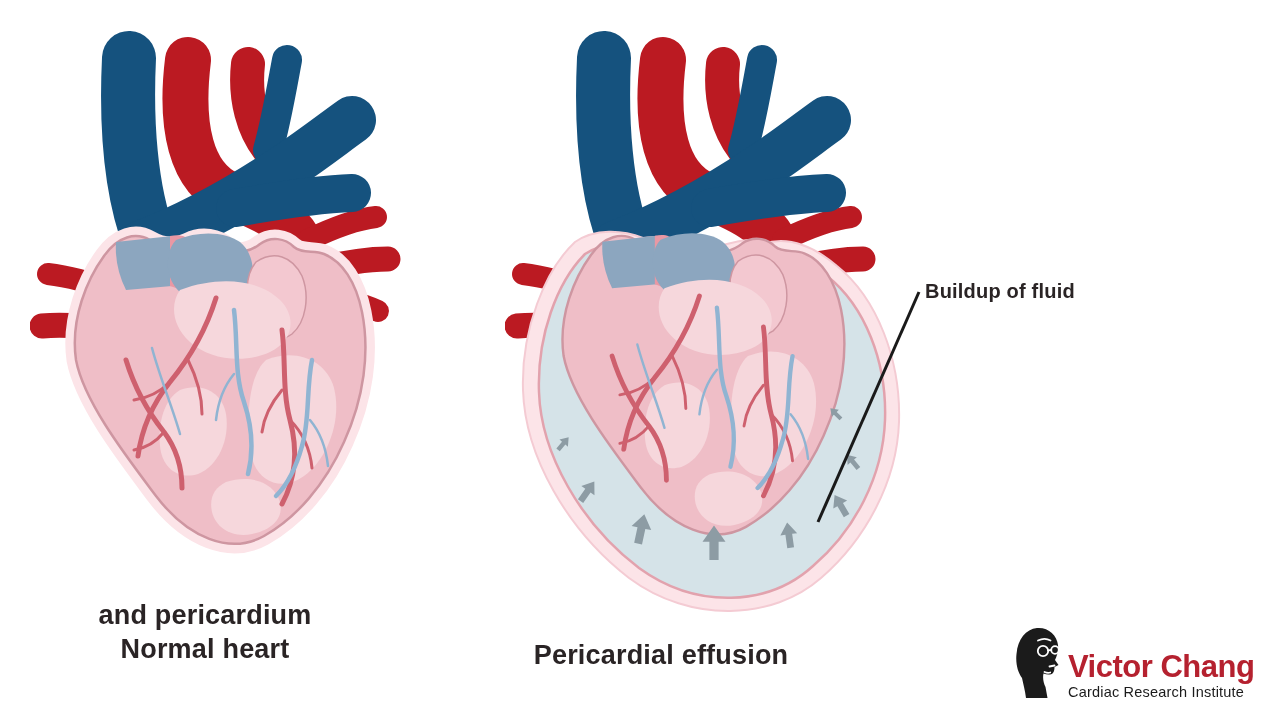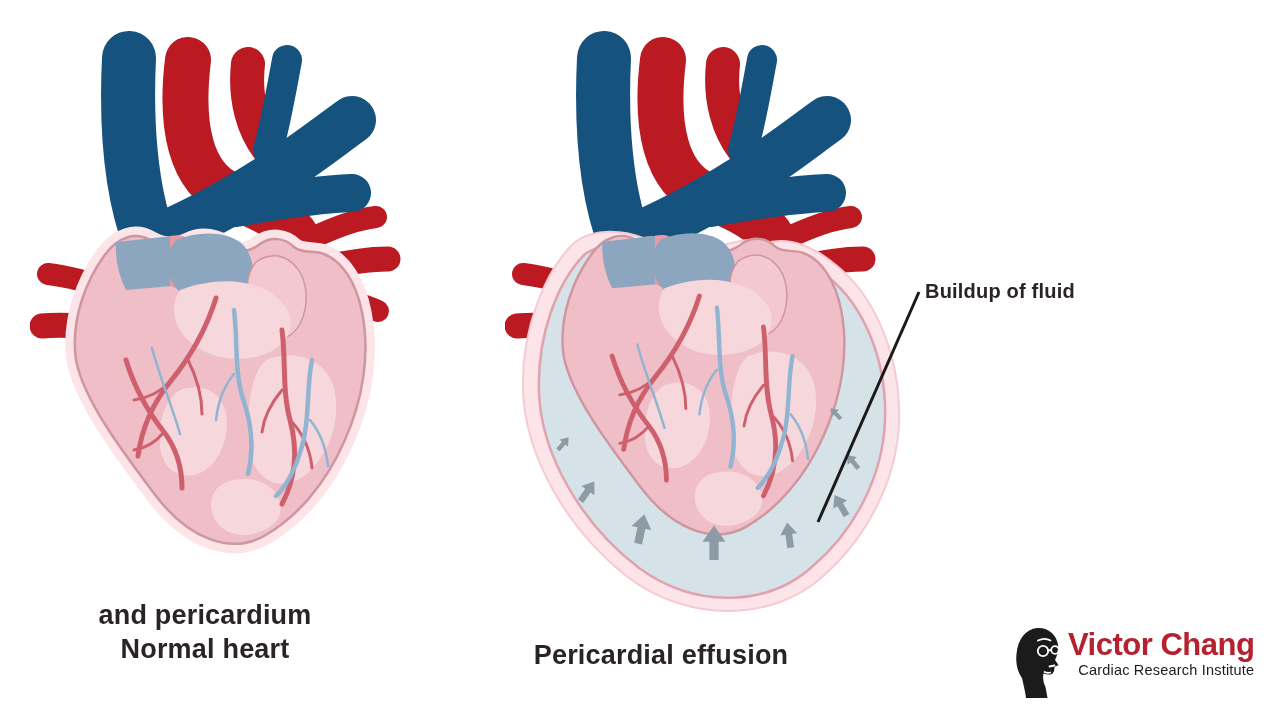--- a/index.html
+++ b/index.html
@@ -39,28 +39,28 @@
   .caption-normal   { left:40px;  top:598px; width:330px; }
   .caption-effusion { left:486px; top:638px; width:350px; }
   .fluid-label {
     position:absolute; left:925px; top:280px;
     font-weight:bold; font-size:20px; color:var(--text-dark); letter-spacing:0.2px;
   }
 
   
   .logo { position:absolute; left:1014px; top:626px; display:flex; align-items:flex-start; }
   .logo-head { width:50px; height:74px; position:relative; flex:0 0 auto; }
-  .logo-text { margin-left:4px; padding-top:4px; }
+  .logo-text { margin-left:4px; padding-top:4px;margin-top:22px; }
   .logo-title {
     color:var(--logo-red); font-weight:bold; font-size:31px; line-height:30px;
     letter-spacing:-0.5px; white-space:nowrap;
   }
   .logo-subtitle {
     color:var(--logo-black); font-size:14.5px; line-height:18px;
-    letter-spacing:0.2px; white-space:nowrap; margin-top:1px;text-align:right;
+    letter-spacing:0.2px; white-space:nowrap; margin-top:1px;
   }
   .head-fill  { fill:var(--logo-black); }
   .head-line  { stroke:#ffffff; stroke-width:1.8; fill:none; stroke-linecap:round; }
 </style>
 </head>
 <body>
 
 <div class="canvas">
 
   <svg style="left:30px; top:30px;" width="390" height="570" viewBox="0 0 390 570">

